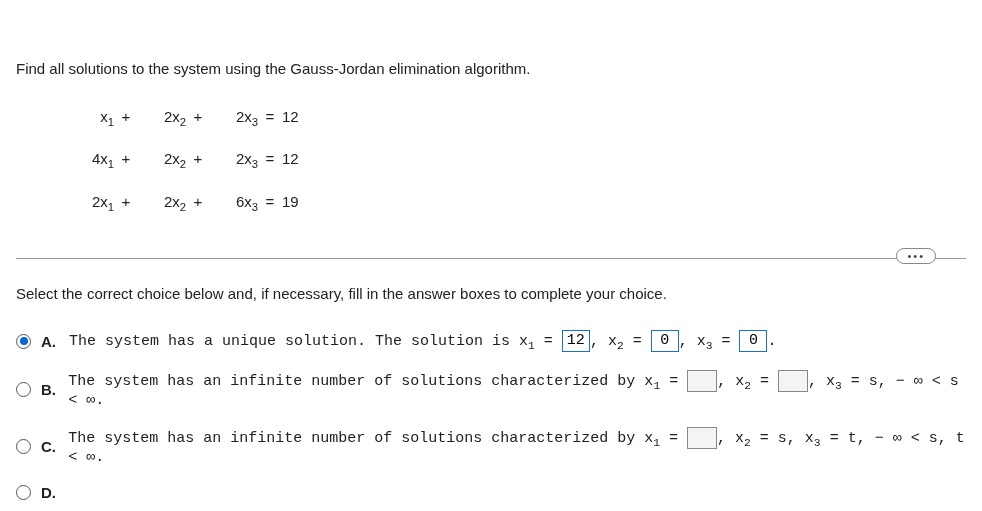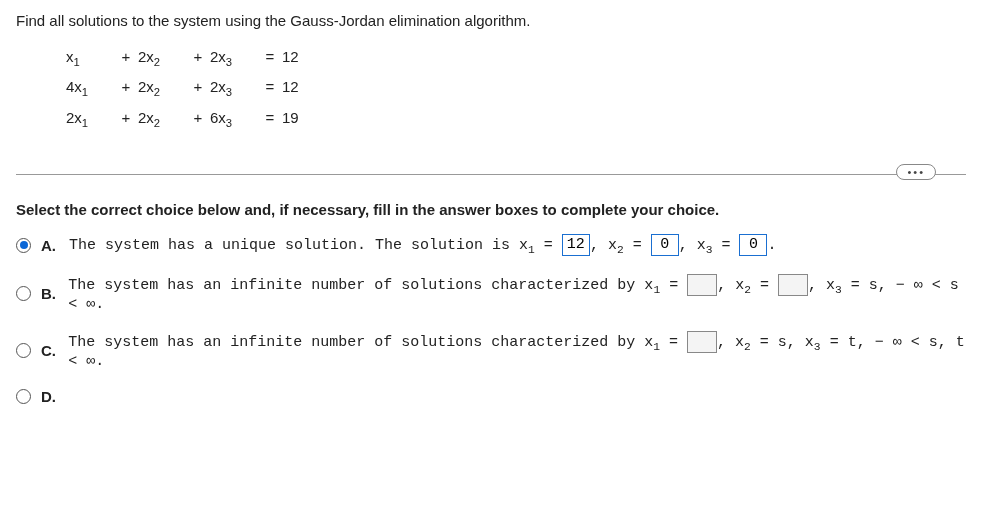--- a/index.html
+++ b/index.html
@@ -4,42 +4,42 @@
   <style>
     * { box-sizing: border-box; margin: 0; padding: 0; }
     body {
       font-family: Arial, sans-serif;
       font-size: 15px;
       color: #222;
       padding: 12px 16px;
       background: #fff;
       width: 982px;
     }
-    .problem-prompt { margin-bottom: 14px; }
+    .problem-prompt { margin-bottom: 14px; margin-top: 48px; }
     .equations {
       margin-left: 50px;
       font-family: Arial, sans-serif;
       line-height: 1.9;
       margin-bottom: 40px;
     }
     .eq-row { display: flex; align-items: baseline; }
     .eq-cell { display: inline-block; text-align: left; }
-    .coef { width: 48px; text-align: left; }
+    .coef { width: 48px; text-align: right; margin-top: 12px; }
     .op { width: 24px; text-align: center; }
     .rhs { width: 64px; }
     sub { font-size: 0.75em; vertical-align: sub; }
     .divider-wrap { position: relative; margin: 10px 0 26px 0; }
     .divider { border: none; border-top: 1px solid #999; }
     .ellipsis-badge {
       position: absolute; right: 30px; top: -10px;
       background: #fff; border: 1px solid #888; border-radius: 10px;
       padding: 1px 10px; font-size: 11px; letter-spacing: 2px; color: #444;
       cursor: pointer;
     }
-    .instruction { margin-bottom: 16px; font-weight: bold; }
+    .instruction { margin-bottom: 28px; }
     .choices { }
     .choice-row {
       display: flex; align-items: center; gap: 10px;
       margin-bottom: 18px;
     }
     .radio {
       width: 15px; height: 15px; border: 1.5px solid #555; border-radius: 50%;
       display: inline-flex; align-items: center; justify-content: center;
       flex-shrink: 0;
       cursor: pointer;

